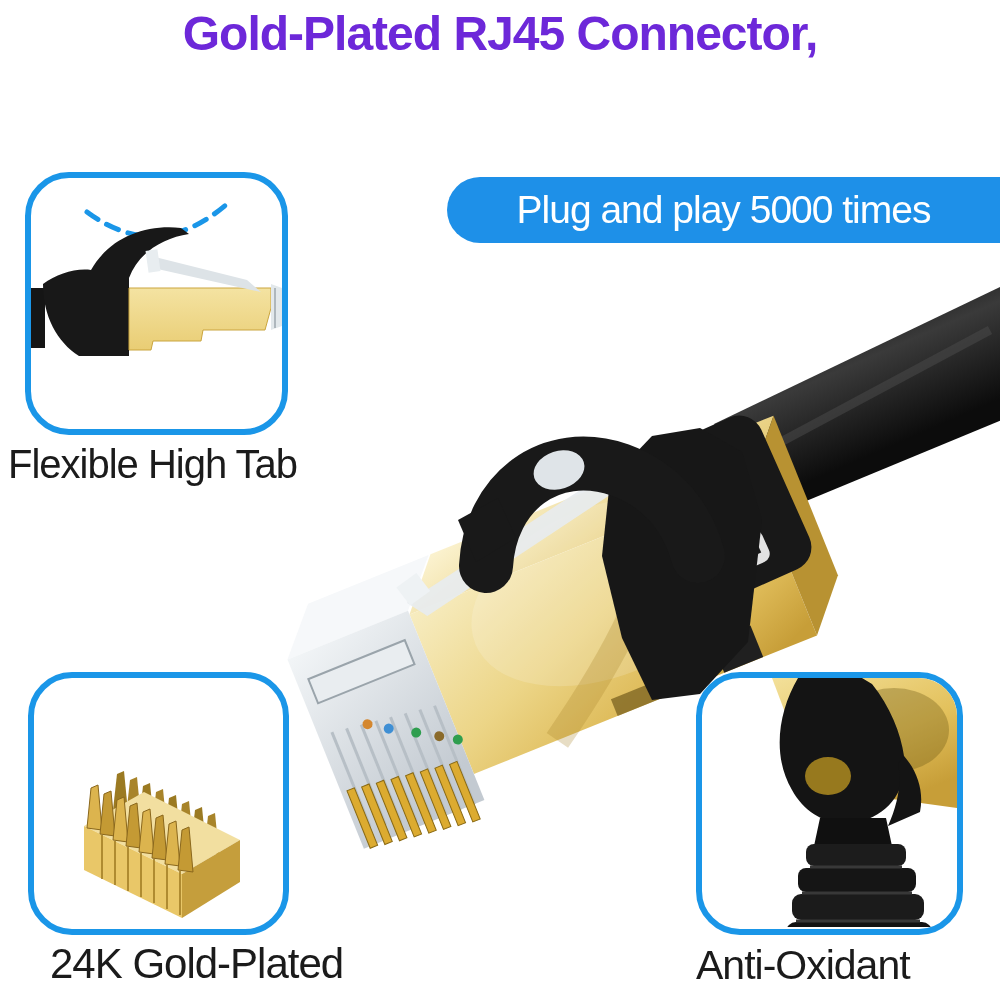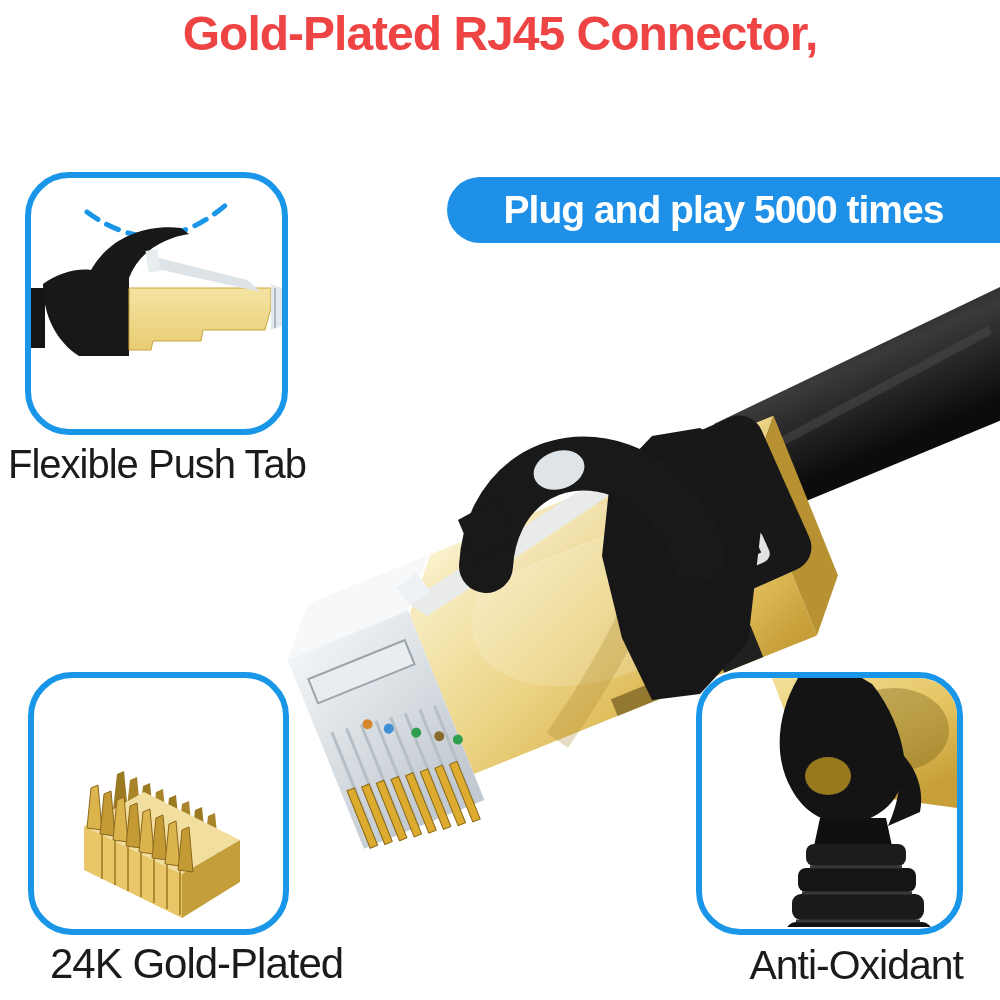--- a/index.html
+++ b/index.html
@@ -2,47 +2,47 @@
 <html><head>
 <meta charset="utf-8">
 <style>
   html,body{margin:0;padding:0;background:#fff;}
   .stage{
     position:relative;width:1000px;height:1000px;background:#ffffff;
     overflow:hidden;font-family:"Liberation Sans",sans-serif;
   }
   .title{
     position:absolute;left:0;top:8px;width:1000px;text-align:center;
-    color:#ef4444;font-weight:bold;font-size:48px;line-height:1.1;
+    color:#6d28d9;font-weight:bold;font-size:48px;line-height:1.1;
     letter-spacing:-1px;
   }
   .banner{
     position:absolute;left:447px;top:177px;width:553px;height:66px;
     background:#1e90e8;border-radius:33px 0 0 33px;
     display:flex;align-items:center;justify-content:center;
   }
   .banner-text{
-    color:#ffffff;font-weight:bold;font-size:39px;letter-spacing:-1px;
+    color:#ffffff;font-weight:normal;font-size:39px;letter-spacing:-1px;
     white-space:nowrap;
   }
   .photo{position:absolute;left:0;top:0;width:1000px;height:1000px;}
   .feature-box{
     position:absolute;border:6px solid #1a96e8;border-radius:44px;
     background:#ffffff;overflow:hidden;
   }
   .feature-box svg{position:absolute;left:0;top:0;}
   #box-push-tab{left:25px;top:172px;width:251px;height:251px;}
   #box-gold{left:28px;top:672px;width:249px;height:251px;}
   #box-oxidant{left:696px;top:672px;width:255px;height:251px;}
   .feature-label{
     position:absolute;color:#1b1b1b;letter-spacing:-1px;white-space:nowrap;
   }
   #label-push-tab{left:8px;top:442px;font-size:40px;}
   #label-gold{left:10px;top:940px;font-size:42px;margin-left:40px;}
-  #label-oxidant{left:696px;top:942px;width:267px;font-size:41px;text-align:right;}
+  #label-oxidant{left:696px;top:942px;width:267px;font-size:41px;text-align:left;}
 </style>
 </head>
 <body>
 
 <div class="stage">
 
   <div class="title">
     <div>Gold-Plated RJ45 Connector,</div>
   </div>
 
@@ -161,21 +161,21 @@
       <path d="M 56,34 Q 126,86 196,26" stroke="#1a96e8" stroke-width="5" fill="none" stroke-dasharray="13 10" stroke-linecap="round"></path>
       <rect x="0" y="110" width="14" height="60" fill="#151515"></rect>
       <path d="M 12,106 C 26,96 44,90 60,92 C 78,60 114,46 150,50 L 158,56 C 132,60 108,74 98,100 L 98,178 L 48,178 C 26,164 12,138 12,106 Z" fill="#181818"></path>
       <path d="M 98,110 L 240,110 L 240,130 L 234,152 L 172,152 L 170,163 L 122,163 L 120,172 L 98,172 Z" fill="url(#g1-gold)" stroke="#caa53e" stroke-width="1"></path>
       <polygon points="120,78 216,102 230,114 122,90" fill="#dde3e7"></polygon>
       <rect x="116" y="72" width="12" height="22" fill="#e8edf0" transform="rotate(-8 122 83)"></rect>
       <polygon points="240,106 251,110 251,148 240,152" fill="#e2e8eb"></polygon>
       <line x1="244" y1="110" x2="244" y2="150" stroke="#aeb7bd" stroke-width="2"></line>
     </svg>
   </div>
-  <div class="feature-label" id="label-push-tab">Flexible Push Tab</div>
+  <div class="feature-label" id="label-push-tab">Flexible High Tab</div>
 
   <div class="feature-box" id="box-gold">
     <svg width="249" height="249" viewBox="0 0 249 249">
 
       <g>
         <polygon points="79,132 83,96 90,93 94,134" fill="#9b7a22"></polygon>
         <polygon points="92,138 96,102 103,99 107,140" fill="#a8842a"></polygon>
         <polygon points="105,144 109,108 116,105 120,146" fill="#9b7a22"></polygon>
         <polygon points="118,150 122,114 129,111 133,152" fill="#a8842a"></polygon>
         <polygon points="131,156 135,120 142,117 146,158" fill="#9b7a22"></polygon>

